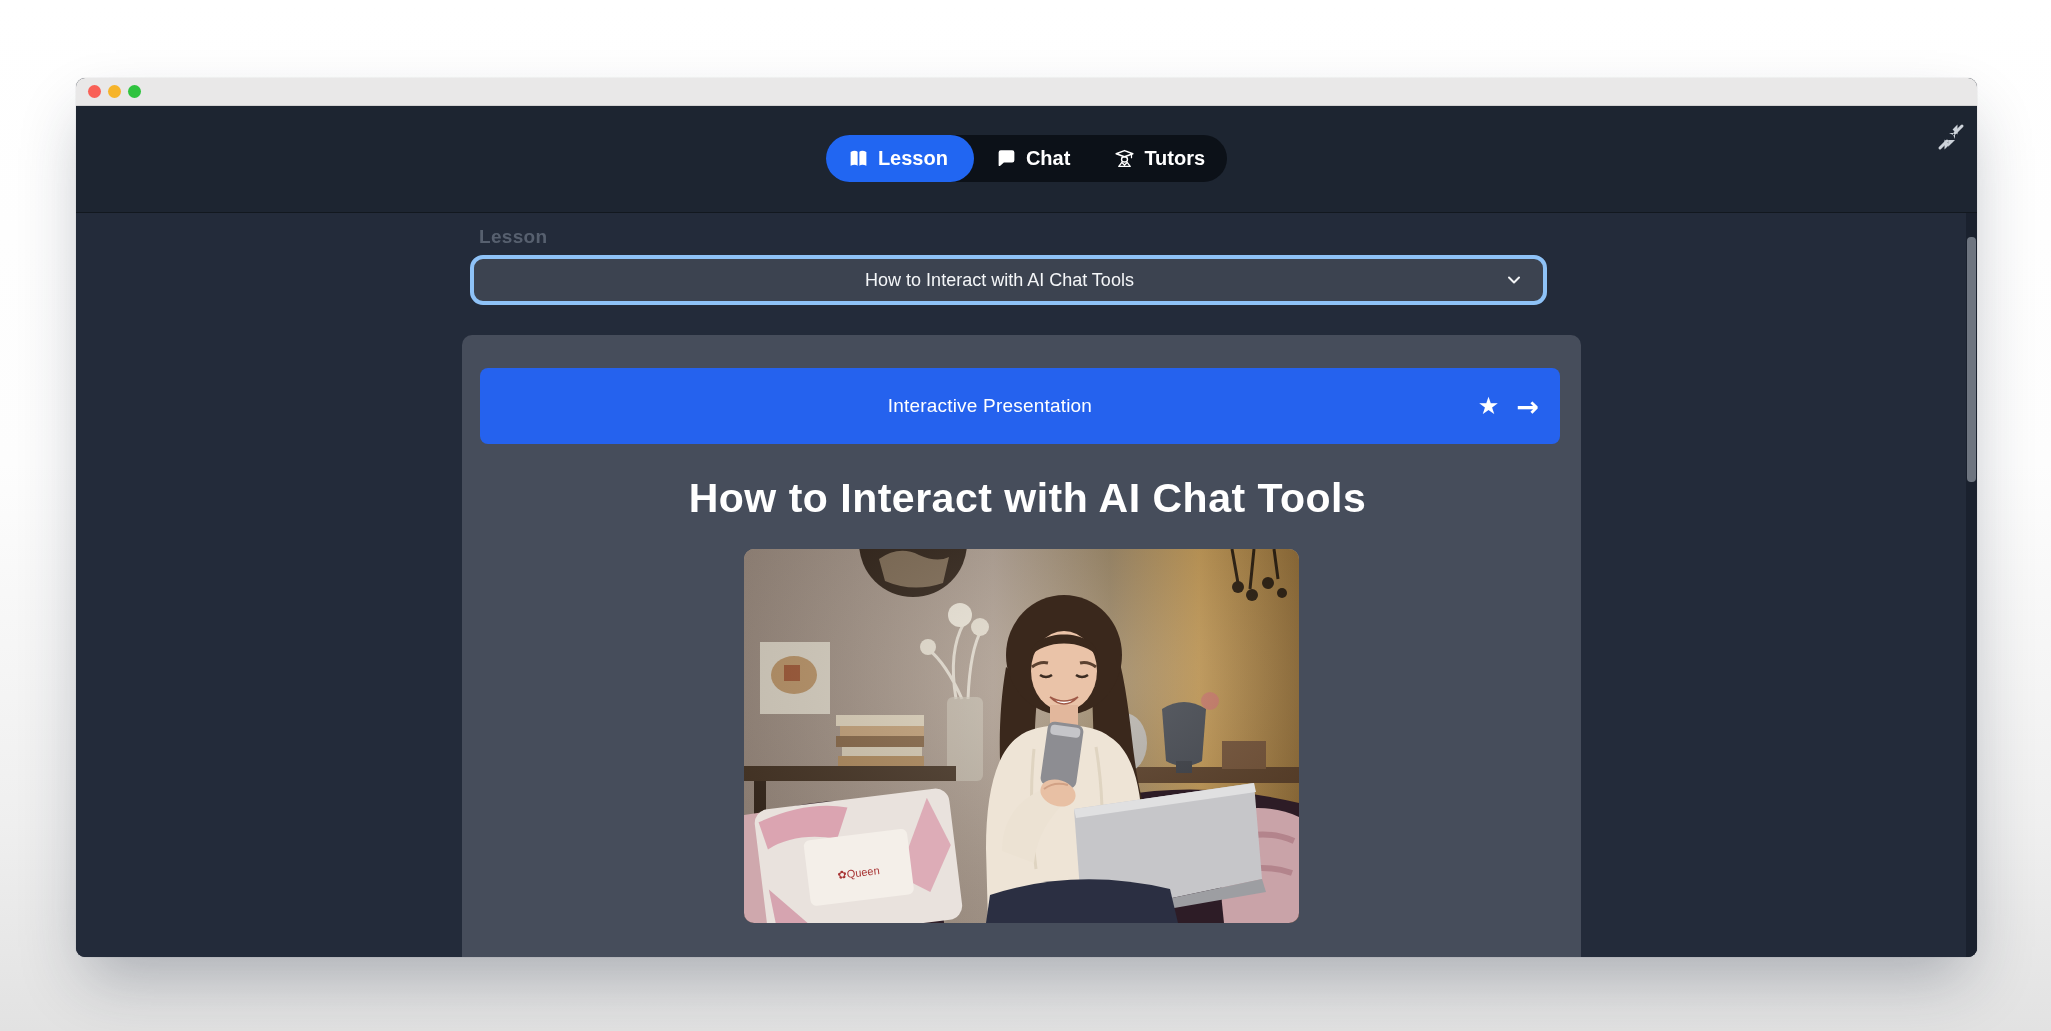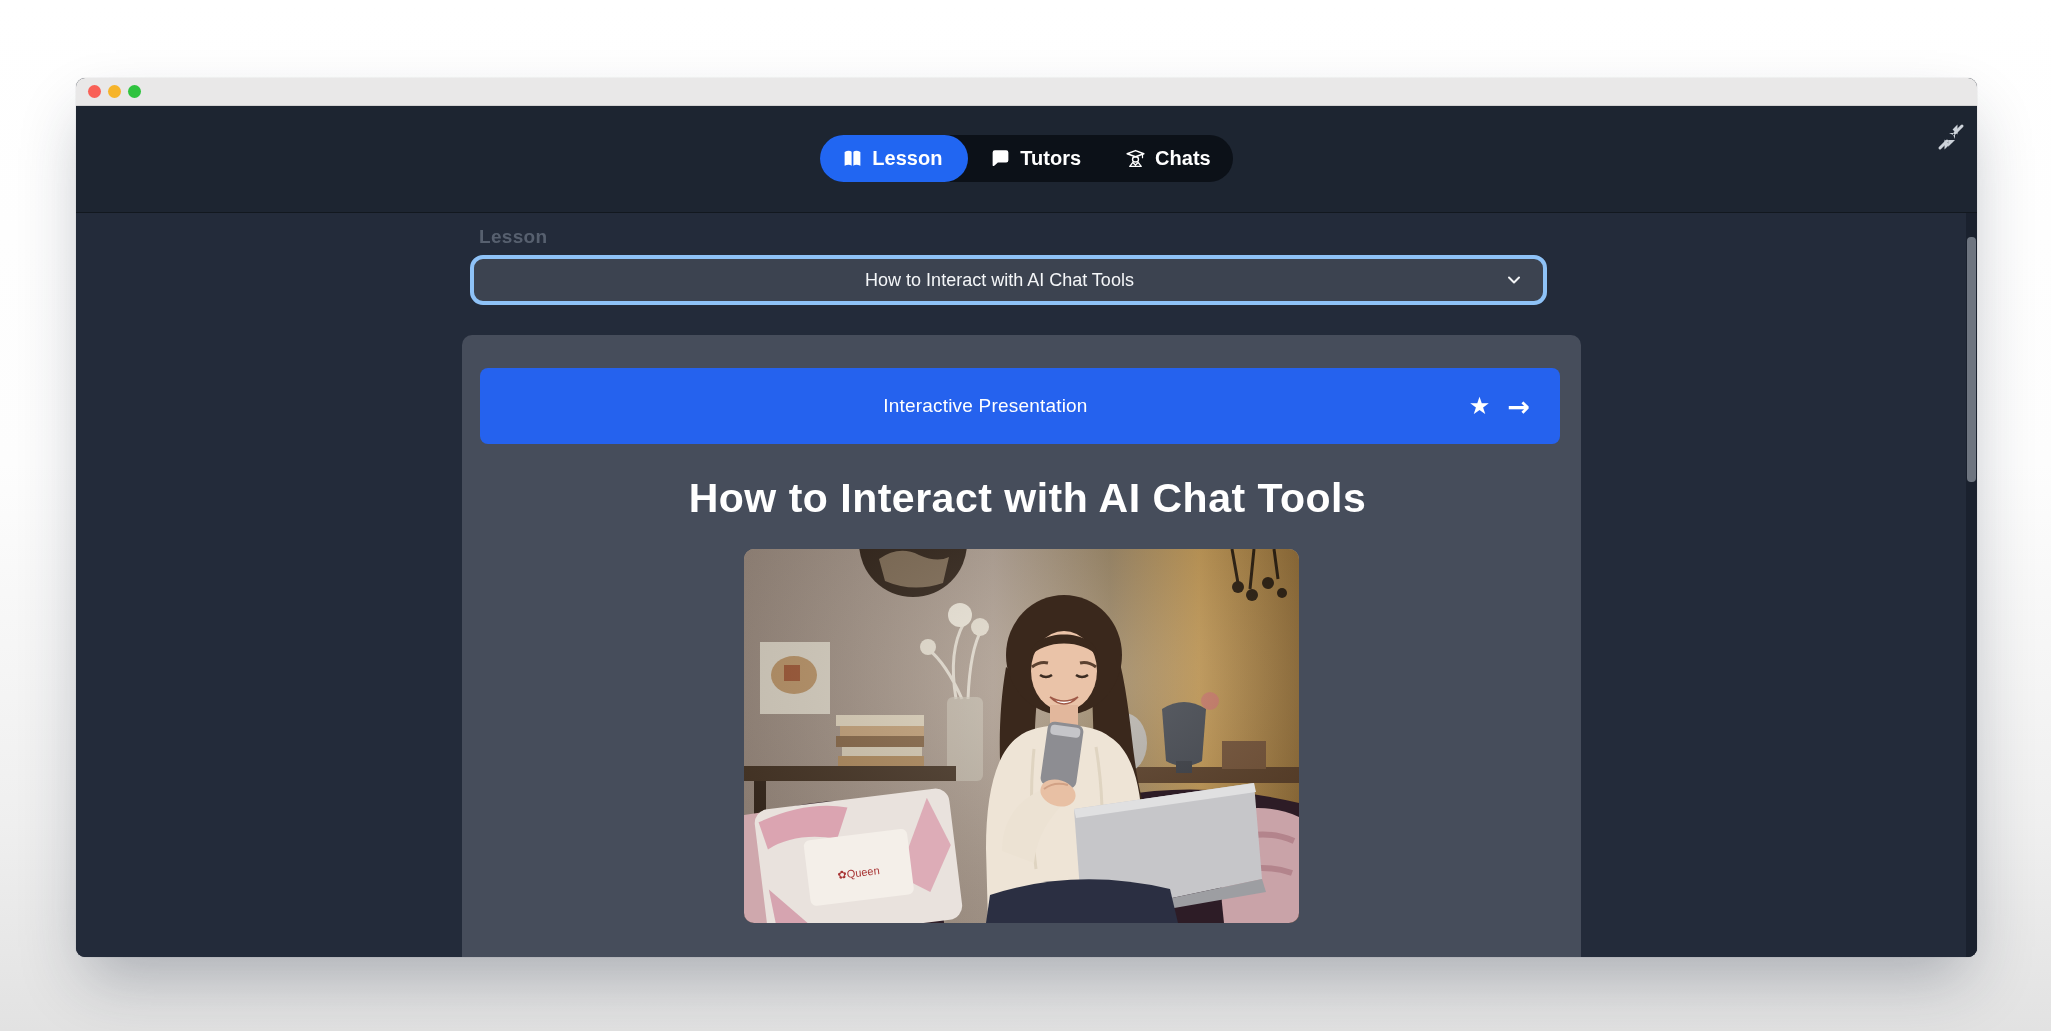--- a/index.html
+++ b/index.html
@@ -56,21 +56,21 @@
   }
   .select .value { color:#f4f6f8; font-size:18px; flex:1; }
   .select .chev { width:18px; height:18px; }
   .card {
     position:absolute; left:386px; top:122px; width:1119px; height:700px;
     background:#464d5b; border-radius:10px;
   }
   .banner {
     margin:33px 0 0 18px; width:1080px; height:76px;
     background:#2562ee; border-radius:8px;
-    display:flex; align-items:center; padding:0 30px 0 22px; cursor:pointer;
+    display:flex; align-items:center; padding:0 21px 0 22px; cursor:pointer;
   }
   .banner .btitle { flex:1; color:#ffffff; font-size:19px; font-weight:400; letter-spacing:.2px; }
   .banner .bicons { display:flex; align-items:center; gap:17px; }
   .banner .glyph { color:#ffffff; font-family:"DejaVu Sans", sans-serif; font-size:24px; line-height:1; cursor:pointer; }
   .banner .glyph.arrow { font-size:27px; font-weight:700; }
   .heading {
     margin:34px 0 0 12px; color:#ffffff; font-size:41px; font-weight:700;
     letter-spacing:.5px; line-height:1.0;
   }
   .photo {
@@ -101,31 +101,31 @@
             <path d="M3 4.5 C6.2 2.8 9.2 2.8 11 4.4 V20.2 C9.2 18.8 6.2 18.8 3 20.2 Z"></path>
             <path d="M21 4.5 C17.8 2.8 14.8 2.8 13 4.4 V20.2 C14.8 18.8 17.8 18.8 21 20.2 Z"></path>
           </svg>
           <span>Lesson</span>
         </div>
 
         <div class="tab">
           <svg class="ticon" viewBox="0 0 24 24" fill="#ffffff">
             <path d="M3 5 a2.5 2.5 0 0 1 2.5-2.5 h13 A2.5 2.5 0 0 1 21 5 v9 a2.5 2.5 0 0 1-2.5 2.5 H9 L4.5 20.5 a1 1 0 0 1-1.5-.9 Z"></path>
           </svg>
-          <span>Tutors</span>
+          <span>Chat</span>
         </div>
 
         <div class="tab">
           <svg class="ticon" viewBox="0 0 24 24" fill="none" stroke="#ffffff" stroke-width="1.8" stroke-linecap="round" stroke-linejoin="round">
             <path d="M2.5 6.5 L12 3 L21.5 6.5 L12 10 Z"></path>
             <path d="M12 10 C10 10 8.6 11.2 8.6 13 C8.6 14.8 10 16 12 16 C14 16 15.4 14.8 15.4 13 C15.4 11.2 14 10 12 10 Z" stroke-width="1.6"></path>
             <path d="M5.5 21 L9 16.5 L12 19.5 L15 16.5 L18.5 21 Z" stroke-width="1.6"></path>
             <path d="M20 7 V11" stroke-width="1.4"></path>
           </svg>
-          <span>Chats</span>
+          <span>Tutors</span>
         </div>
       </div>
 
       <div class="collapse-btn">
         <svg width="30" height="30" viewBox="0 0 30 30">
           <g stroke="#cdd3da" stroke-width="3" stroke-linecap="round" fill="#cdd3da">
             <line x1="19" y1="11" x2="26" y2="4"></line>
             <path d="M13 11 h7 l-2.2 2.2 z M19 17 v-7 l-2.2 2.2 z" stroke="none"></path>
             <path d="M12 12 l6.8 0 0 -6.8 -3 3 -0.8 0.8 z" stroke="none" transform="translate(31,30) rotate(180)"></path>
             <line x1="11" y1="19" x2="4" y2="26"></line>

